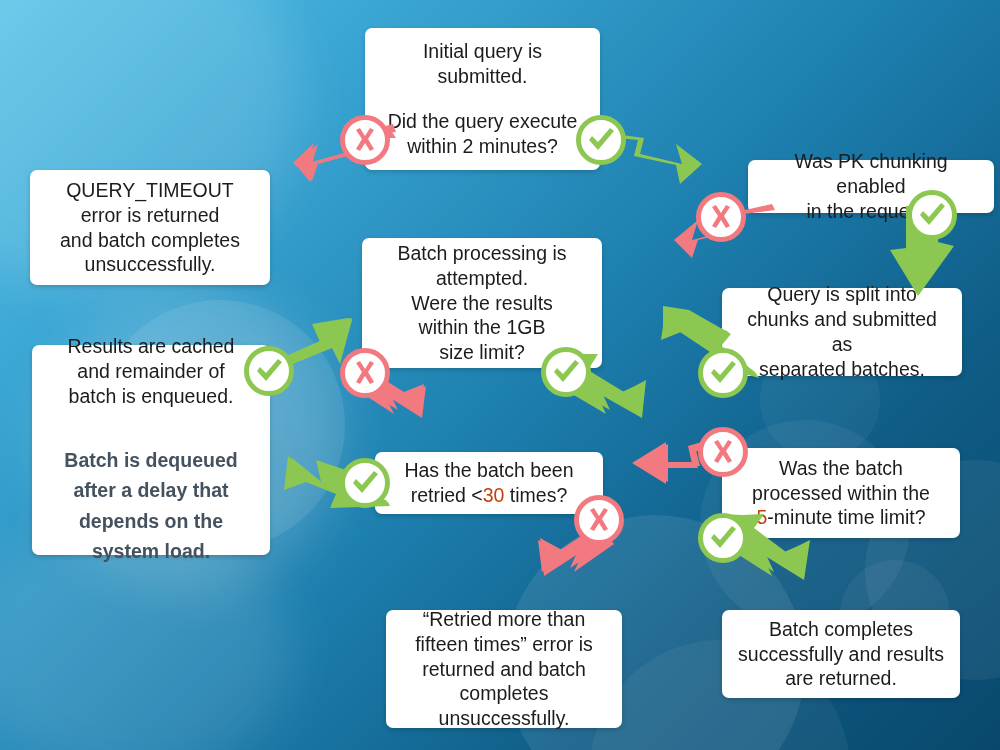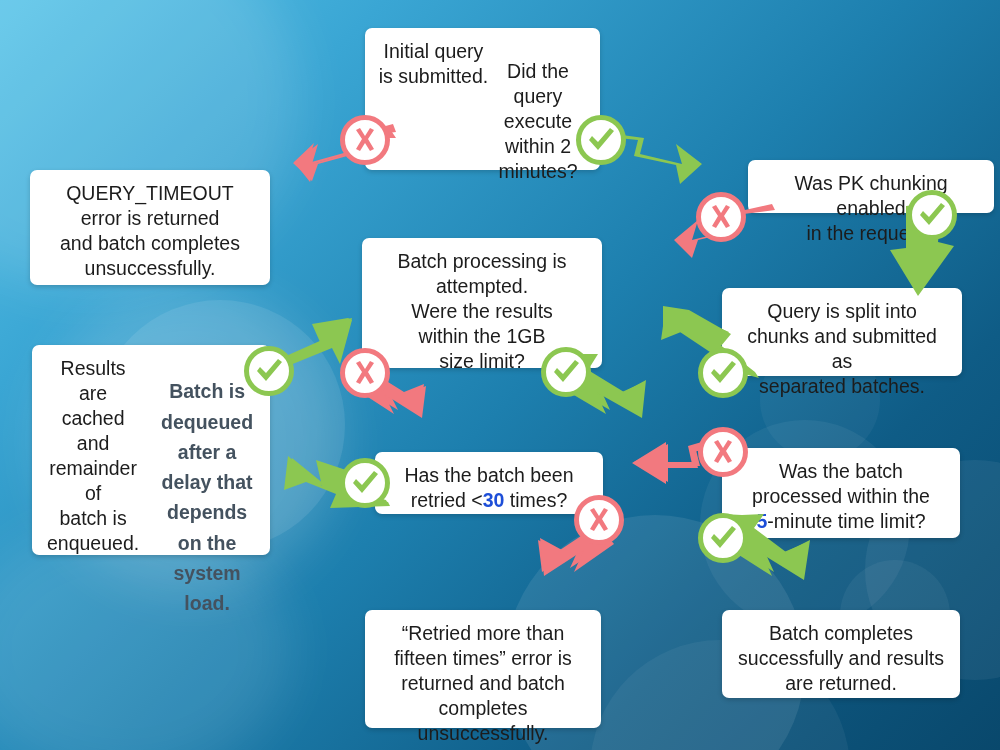--- a/index.html
+++ b/index.html
@@ -27,32 +27,32 @@
     pointer-events: none;
     filter: blur(26px);
   }
   
   .card {
     position: absolute;
     background: #ffffff;
     border-radius: 7px;
     box-shadow: 0 2px 5px rgba(0,0,0,0.18);
     display: flex;
-    flex-direction: row;
+    flex-direction: column;
     justify-content: center;
     text-align: center;
     color: #1c1c1c;
     font-size: 19.5px;
     line-height: 1.28;
     padding: 11px 13px;
     z-index: 5;
   }
   .card p { margin: 0; }
   .card p + p { margin-top: 1.05em; }
-  .card .strongnum { color: #1d4ed8; font-weight: bold; }
+  .card .strongnum { color: #c2410c; font-weight: normal; }
   .card .muted {
     color: #44525f;
     font-weight: bold;
     line-height: 1.55;
     font-size: 19.5px;
   }
 
   
   .badge {
     position: absolute;
@@ -228,21 +228,21 @@
   </div>
 
   <div class="card" style="left:722px; top:448px; width:238px; height:90px;">
     <p>
       <span>Was the batch</span><br>
       <span>processed within the</span><br>
       <span class="strongnum">5</span><span>-minute time limit?</span>
     </p>
   </div>
 
-  <div class="card" style="left:365px; top:610px; width:236px; height:118px;">
+  <div class="card" style="left:386px; top:610px; width:236px; height:118px;">
     <p>
       <span>“Retried more than</span><br>
       <span>fifteen times” error is</span><br>
       <span>returned and batch</span><br>
       <span>completes unsuccessfully.</span>
     </p>
   </div>
 
   <div class="card" style="left:722px; top:610px; width:238px; height:88px;">
     <p>

